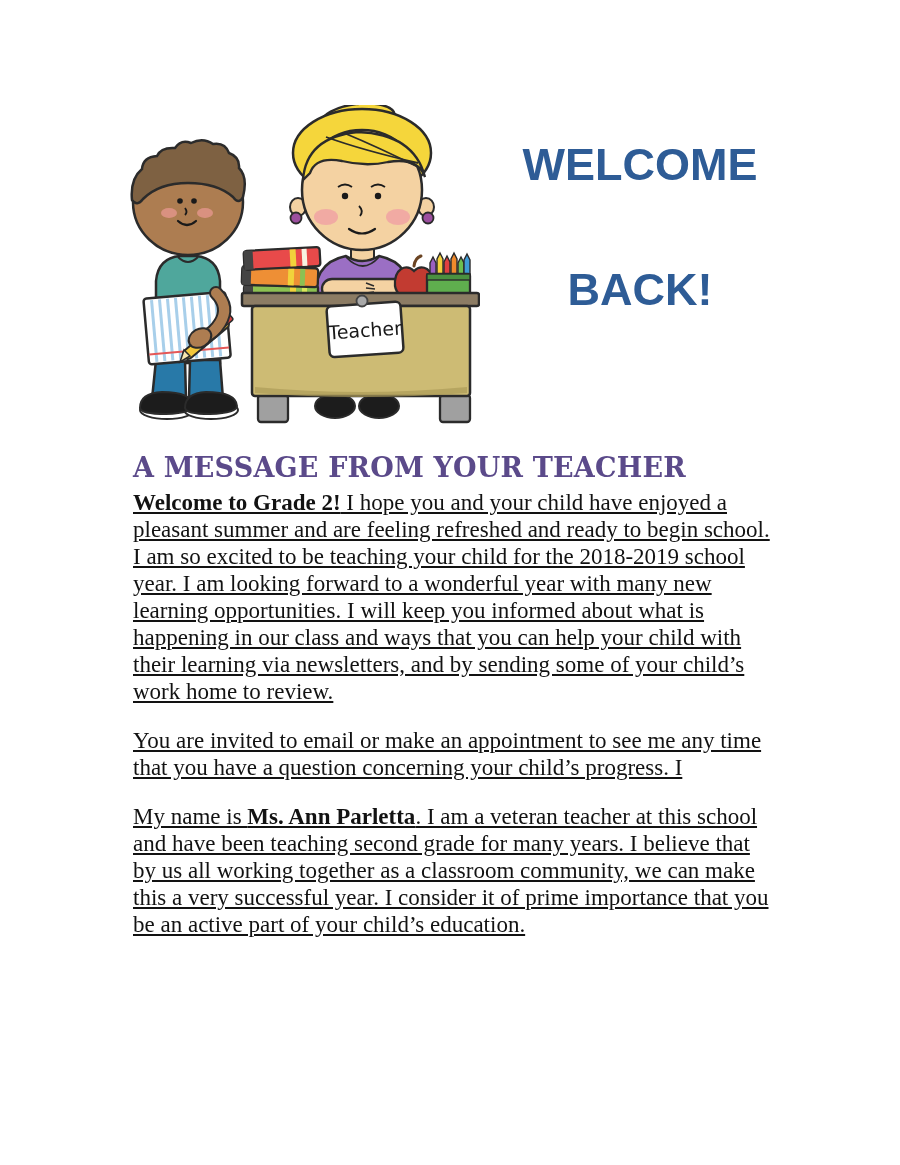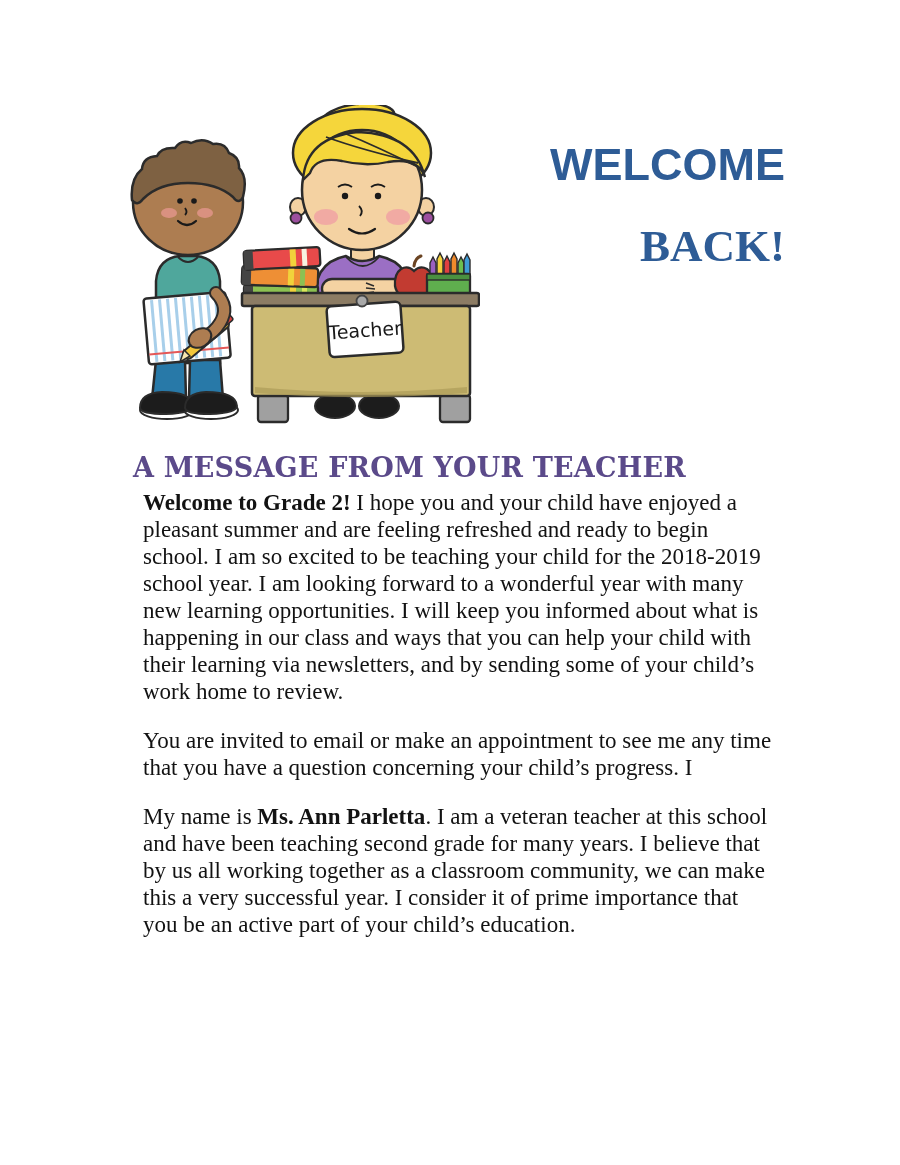--- a/index.html
+++ b/index.html
@@ -6,35 +6,35 @@
   body{
     width:900px;height:1165px;position:relative;background:#ffffff;
     font-family:"Liberation Serif", serif;
     --welcome-blue:#2E5C96;
     --heading-purple:#5B4A8A;
     --body-text:#121212;
   }
   .page{position:absolute;inset:0;overflow:hidden;}
   .clipart{position:absolute;left:130px;top:105px;width:350px;height:320px;}
   .welcome-title{
-    position:absolute;left:495px;top:142px;width:290px;text-align:right;
+    position:absolute;left:495px;top:142px;width:290px;text-align:center;
     font-family:"Liberation Sans", sans-serif;font-weight:bold;font-size:45px;
     color:var(--welcome-blue);line-height:45px;
   }
-  .welcome-title .line2{margin-top:37px;font-family:Liberation Serif, serif;}
+  .welcome-title .line2{margin-top:80px;}
   .section-heading{
     position:absolute;left:133px;top:452px;margin:0;
     font-family:"DejaVu Serif", serif;font-weight:bold;font-size:27px;
     color:var(--heading-purple);letter-spacing:0.2px;white-space:nowrap;text-align:right;
   }
   .letter-body{
     position:absolute;left:133px;top:489px;width:644px;
     font-size:23px;line-height:27px;color:var(--body-text);
   }
-  .letter-body p{margin:0 0 22px 10px;}
+  .letter-body p{margin:0 0 22px 0;text-decoration:underline;}
   .letter-body b{font-weight:bold;}
   svg text.sign-text{font-family:"DejaVu Sans", sans-serif;font-size:19px;fill:#1a1a1a;}
 </style>
 </head>
 <body style="--welcome-blue: #2E5C96; --heading-purple: #5B4A8A; --body-text: #121212;">
 
 <div class="page">
 
   <div class="clipart">
     <svg viewBox="0 0 350 320" width="350" height="320">

